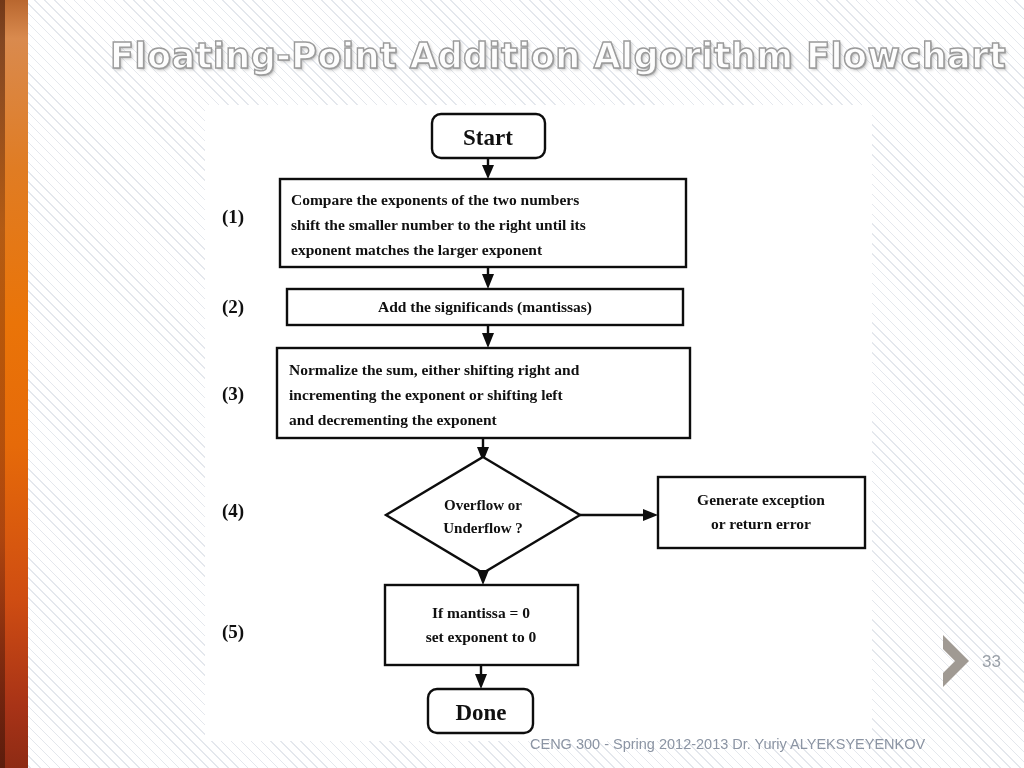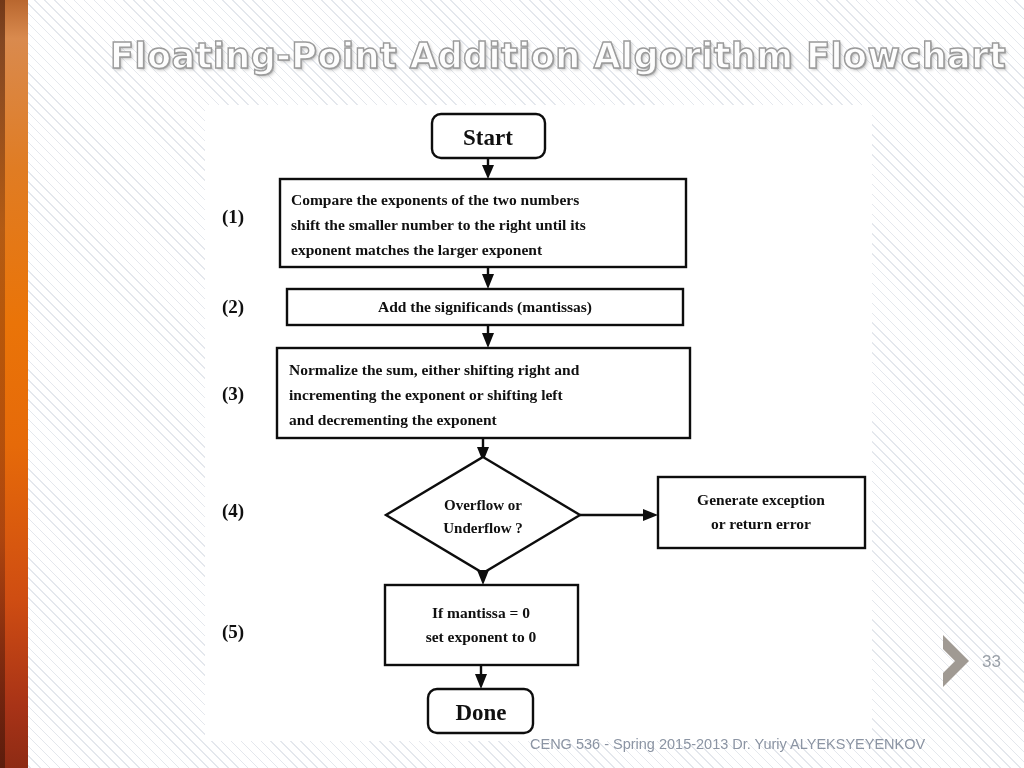--- a/index.html
+++ b/index.html
@@ -227,15 +227,15 @@
       <text class="flow-text t-start" x="276" y="615" text-anchor="middle">Done</text>
     </svg>
   </div>
 
   <svg id="page-chevron" viewBox="0 0 30 56">
     <polygon points="2,2 28,28 2,54 2,40 14,28 2,16" fill="#a09a93"></polygon>
   </svg>
 
   <div id="page-number">33</div>
 
-  <div id="footer-note">CENG 536 - Spring 2015-2013   Dr. Yuriy ALYEKSYEYENKOV</div>
+  <div id="footer-note">CENG 300 - Spring 2012-2013   Dr. Yuriy ALYEKSYEYENKOV</div>
 
 </div>
 
 </body></html>

